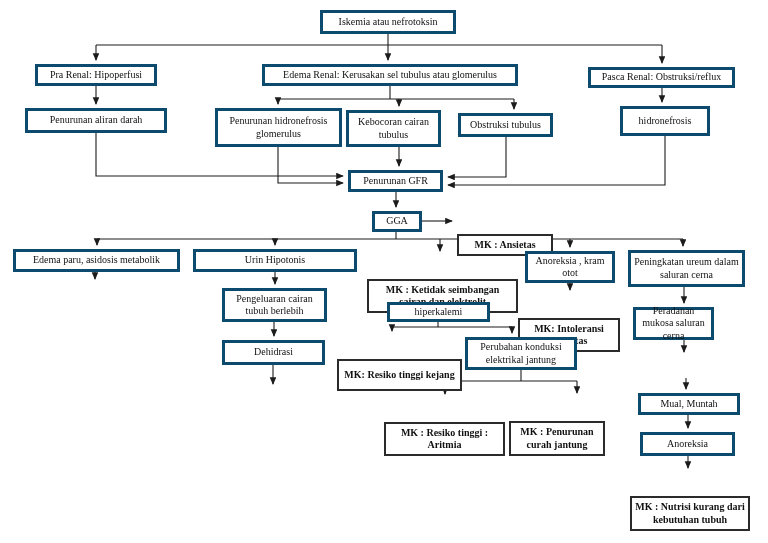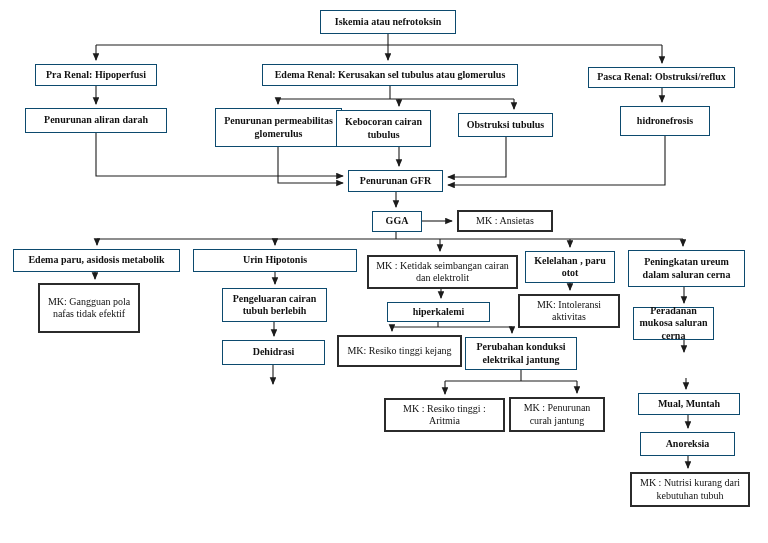--- a/index.html
+++ b/index.html
@@ -1,22 +1,22 @@
 <!DOCTYPE html>
 <html><head>
 <meta charset="utf-8">
 <style>
   html,body{margin:0;padding:0;background:#ffffff;}
   #stage{position:relative;width:768px;height:543px;background:#ffffff;overflow:hidden;
          font-family:"Liberation Serif","DejaVu Serif",serif;}
   #wires{position:absolute;left:0;top:0;width:768px;height:543px;pointer-events:none;}
   .node{position:absolute;display:flex;align-items:center;justify-content:center;
-        text-align:center;border:1px solid #0c4a6e;background:#ffffff;color:#111111;
-        font-size:10px;line-height:1.22;padding:1px 3px;box-sizing:border-box;font-weight:bold;}
-  .mk{font-weight:normal;border-width:2px;border-color:#2b2b2b;}
+        text-align:center;border:3px solid #0c4a6e;background:#ffffff;color:#111111;
+        font-size:10px;line-height:1.22;padding:1px 3px;box-sizing:border-box;}
+  .mk{font-weight:bold;border-width:2px;border-color:#2b2b2b;margin-top:24px;}
   .nowrap{white-space:nowrap;}
 </style>
 </head>
 <body>
 
 <div id="stage">
 
   <svg id="wires" viewBox="0 0 768 543" xmlns="http://www.w3.org/2000/svg">
     <defs>
       <marker id="arr" markerWidth="8" markerHeight="7" refX="6.2" refY="3" orient="auto">
@@ -70,33 +70,32 @@
       <path d="M688,415 V428" marker-end="url(#arr)"></path>
       <path d="M688,456 V468" marker-end="url(#arr)"></path>
     </g>
   </svg>
 
   <div class="node nowrap" style="left:320px;top:10px;width:136px;height:24px">Iskemia atau nefrotoksin</div>
   <div class="node nowrap" style="left:35px;top:64px;width:122px;height:22px">Pra Renal: Hipoperfusi</div>
   <div class="node nowrap" style="left:262px;top:64px;width:256px;height:22px">Edema Renal: Kerusakan sel tubulus atau glomerulus</div>
   <div class="node nowrap" style="left:588px;top:67px;width:147px;height:21px">Pasca Renal: Obstruksi/reflux</div>
   <div class="node nowrap" style="left:25px;top:108px;width:142px;height:25px">Penurunan aliran darah</div>
-  <div class="node" style="left:215px;top:108px;width:127px;height:39px">Penurunan permeabilitas glomerulus</div>
-  <div class="node" style="left:336px;top:110px;width:95px;height:37px">Kebocoran cairan tubulus</div>
+  <div class="node" style="left:215px;top:108px;width:127px;height:39px">Penurunan hidronefrosis glomerulus</div>
+  <div class="node" style="left:346px;top:110px;width:95px;height:37px">Kebocoran cairan tubulus</div>
   <div class="node nowrap" style="left:458px;top:113px;width:95px;height:24px">Obstruksi tubulus</div>
   <div class="node nowrap" style="left:620px;top:106px;width:90px;height:30px">hidronefrosis</div>
   <div class="node nowrap" style="left:348px;top:170px;width:95px;height:22px">Penurunan GFR</div>
   <div class="node nowrap" style="left:372px;top:211px;width:50px;height:21px">GGA</div>
   <div class="node mk nowrap" style="left:457px;top:210px;width:96px;height:22px">MK : Ansietas</div>
   <div class="node nowrap" style="left:13px;top:249px;width:167px;height:23px">Edema paru, asidosis metabolik</div>
   <div class="node nowrap" style="left:193px;top:249px;width:164px;height:23px">Urin Hipotonis</div>
   <div class="node mk" style="left:367px;top:255px;width:151px;height:34px">MK : Ketidak seimbangan cairan dan elektrolit</div>
-  <div class="node" style="left:525px;top:251px;width:90px;height:32px">Kelelahan , paru otot</div>
+  <div class="node" style="left:525px;top:251px;width:90px;height:32px">Anoreksia , kram otot</div>
   <div class="node" style="left:628px;top:250px;width:117px;height:37px">Peningkatan ureum dalam saluran cerna</div>
-  <div class="node mk" style="left:38px;top:283px;width:102px;height:50px">MK: Gangguan pola nafas tidak efektif</div>
   <div class="node" style="left:222px;top:288px;width:105px;height:34px">Pengeluaran cairan tubuh berlebih</div>
   <div class="node nowrap" style="left:387px;top:302px;width:103px;height:20px">hiperkalemi</div>
   <div class="node mk" style="left:518px;top:294px;width:102px;height:34px">MK: Intoleransi aktivitas</div>
   <div class="node" style="left:633px;top:307px;width:81px;height:33px">Peradanan mukosa saluran cerna</div>
   <div class="node nowrap" style="left:222px;top:340px;width:103px;height:25px">Dehidrasi</div>
   <div class="node mk" style="left:337px;top:335px;width:125px;height:32px">MK: Resiko tinggi kejang</div>
   <div class="node" style="left:465px;top:337px;width:112px;height:33px">Perubahan konduksi elektrikal jantung</div>
   <div class="node mk" style="left:384px;top:398px;width:121px;height:34px">MK : Resiko tinggi : Aritmia</div>
   <div class="node mk" style="left:509px;top:397px;width:96px;height:35px">MK : Penurunan curah jantung</div>
   <div class="node nowrap" style="left:638px;top:393px;width:102px;height:22px">Mual, Muntah</div>

